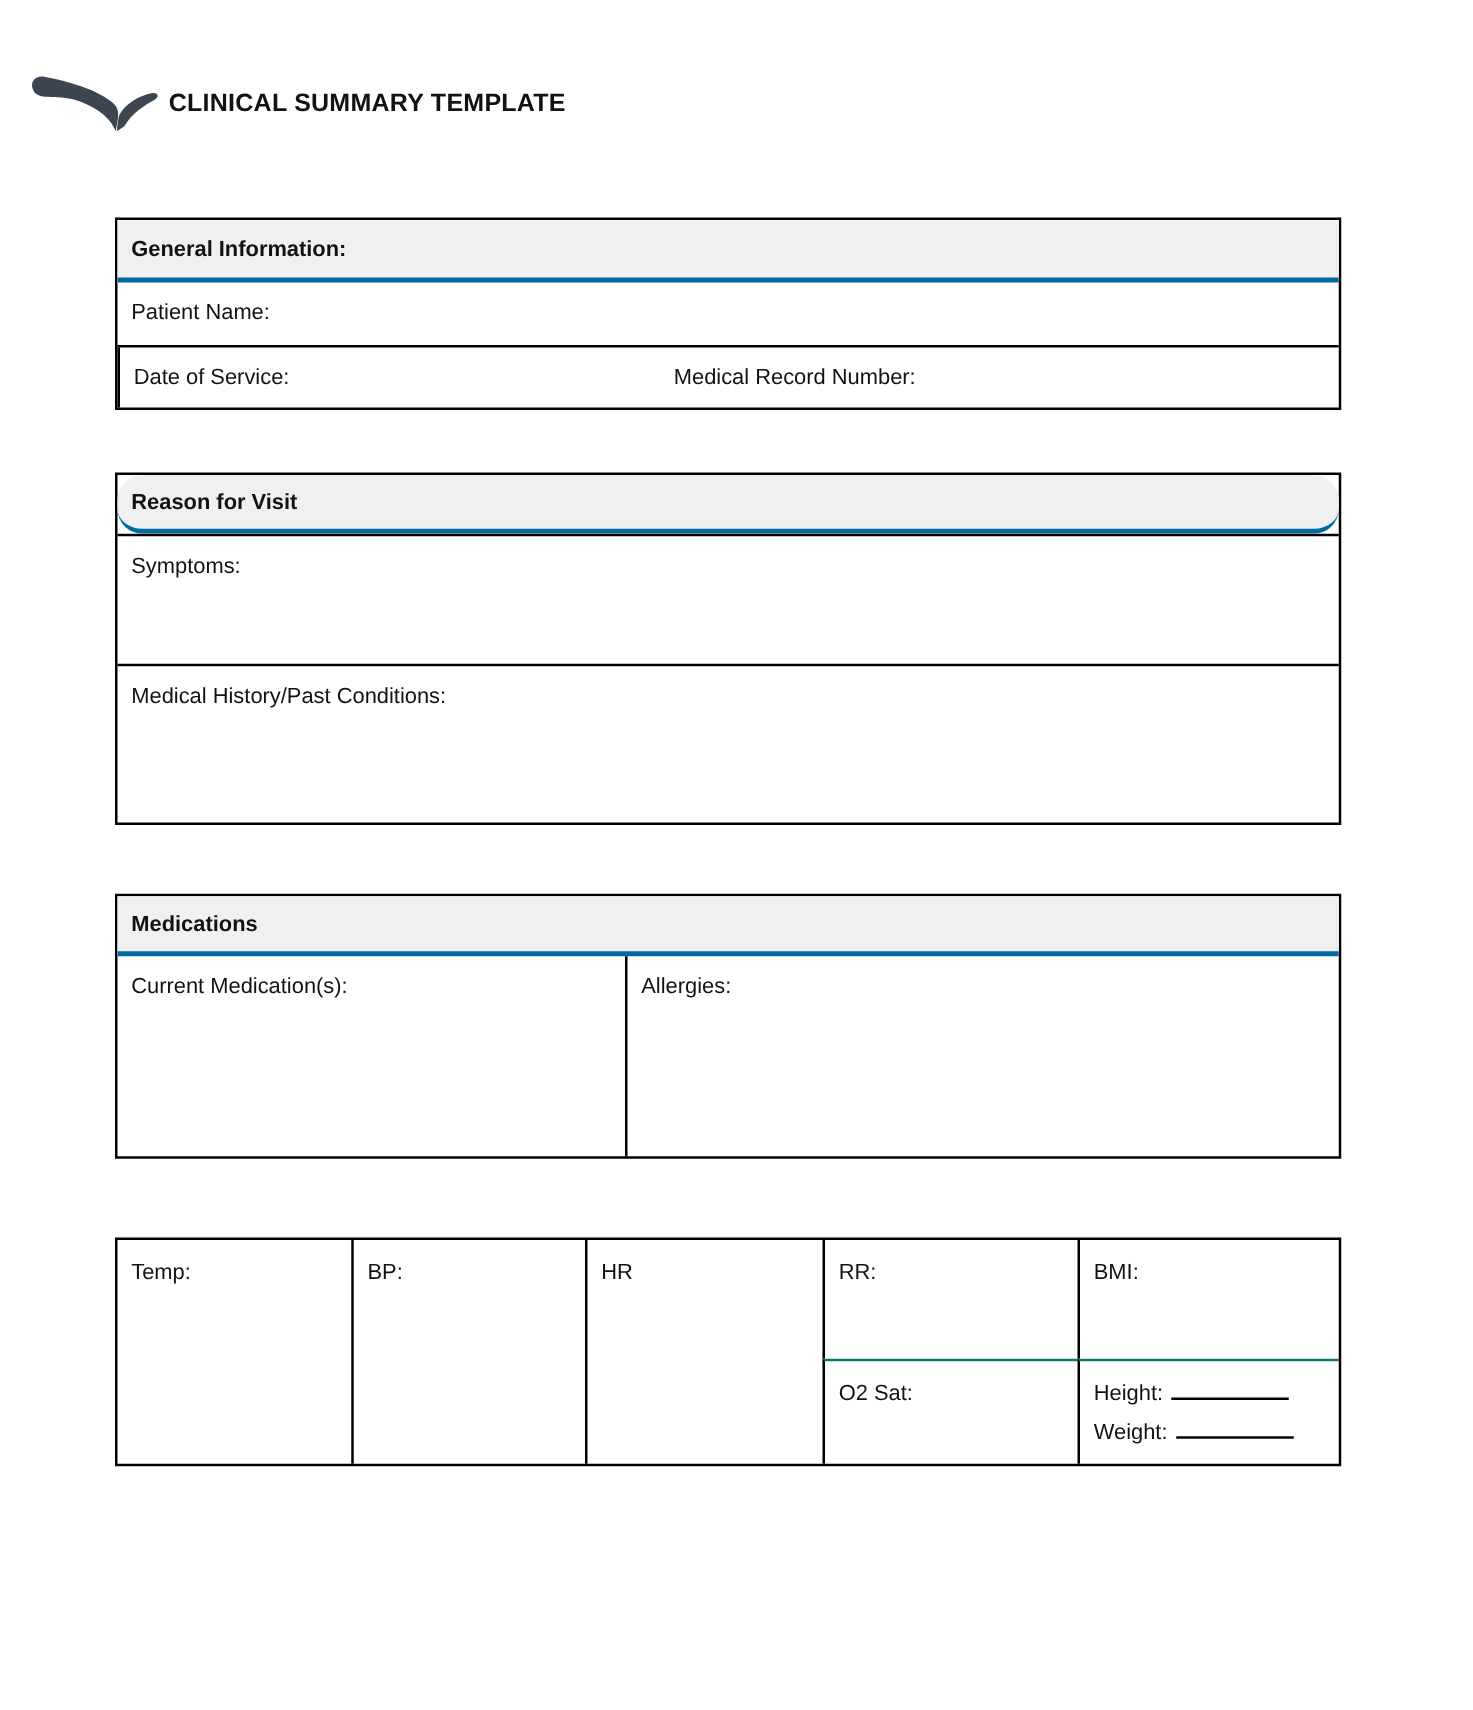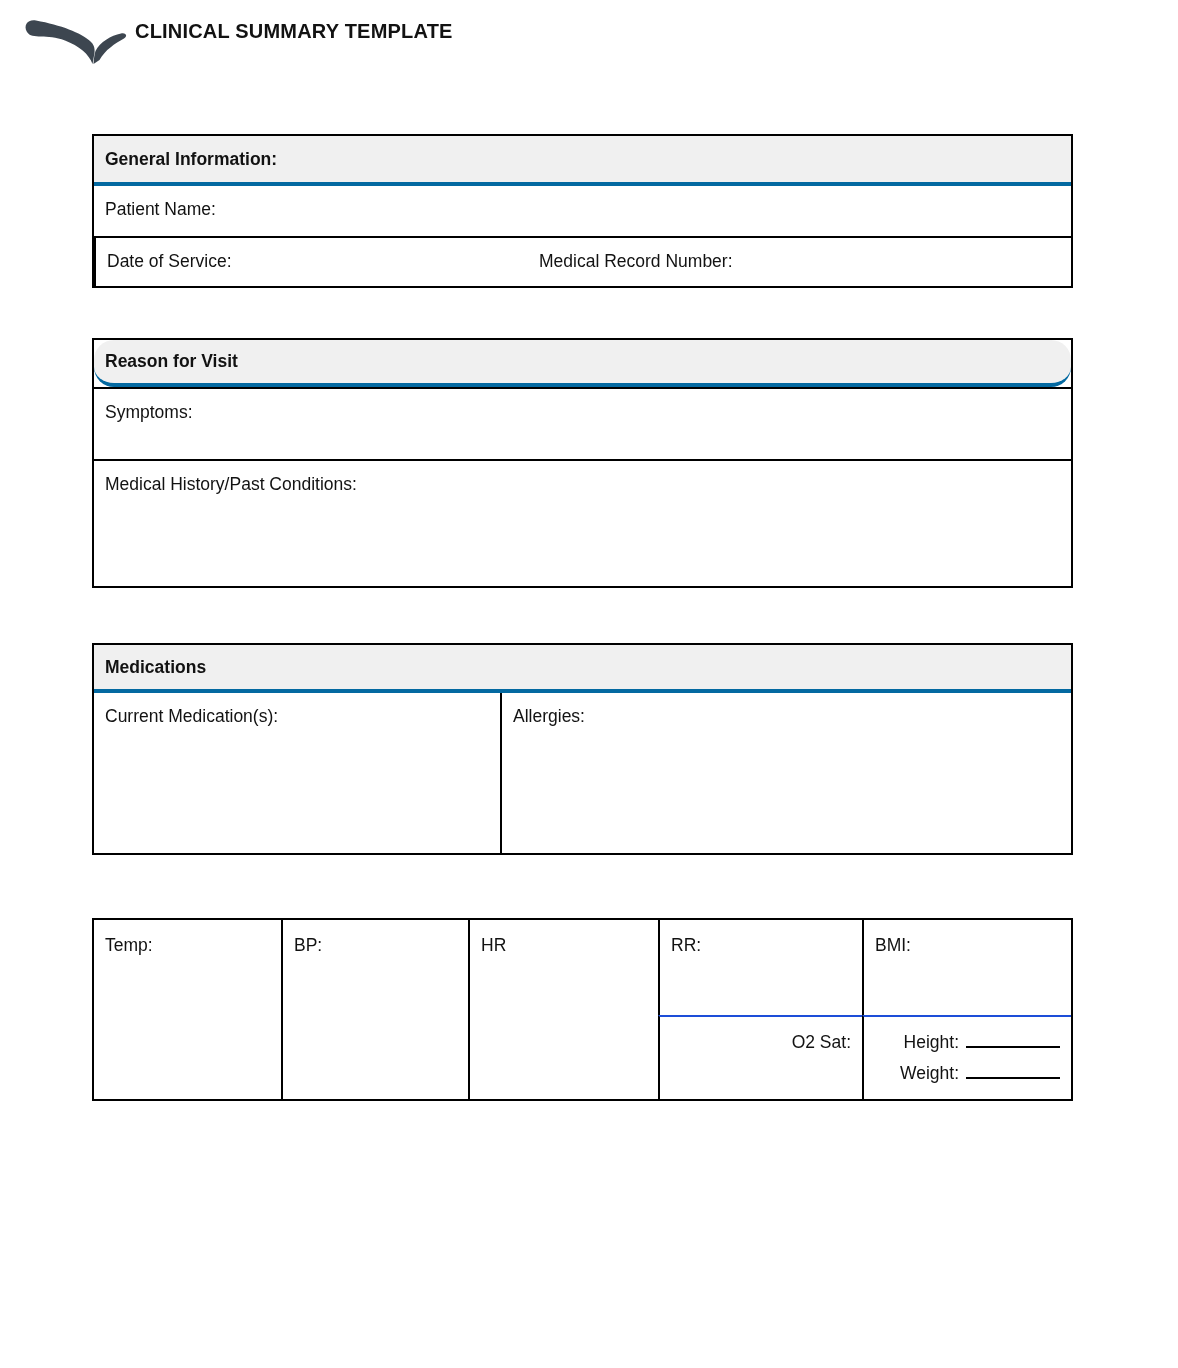--- a/index.html
+++ b/index.html
@@ -6,24 +6,25 @@
   html, body { background: #ffffff; }
   body {
     width: 1178px;
     height: 1368px;
     font-family: "Liberation Sans", "DejaVu Sans", sans-serif;
     color: #121212;
     position: relative;
   }
   .doc-header {
     display: flex;
-    align-items: flex-start;
+    align-items: center;
     padding-top: 16px;
     padding-left: 23px;
     height: 66px;
+    margin-top: 40px;
   }
   .logo {
     width: 104px;
     height: 48px;
     flex: 0 0 auto;
   }
   .doc-title {
     font-size: 20px;
     font-weight: bold;
     letter-spacing: 0.2px;
@@ -56,40 +57,40 @@
   
   .t1-header { height: 50px; }
   .t1-row1 { height: 50px; }
   .t1-row2 { height: 50px; }
   .t1-row2 .c-left { width: 543px; }
   .t1-row2 .c-right { flex: 1; }
 
   
   .t2-header { height: 47px; border-radius: 20px; }
   .t2-chief { height: 159px; }
-  .t2-symptoms { height: 72px; }
+  .t2-symptoms { height: 104px; }
   .t2-history { height: 127px; }
 
   
   .t3-header { height: 48px; }
   .t3-body { height: 160px; }
   .t3-body .c-left { width: 406px; }
   .t3-body .c-right { flex: 1; }
 
   
   .t4-header { height: 50px; }
   .t4-grid {
     display: grid;
     grid-template-columns: 187px 187px 190px 204px 209px;
     grid-template-rows: 95px 84px;
   }
   .t4-grid .cell { padding-top: 15px; }
   .g-span2 { grid-row: span 2; }
   .g-bl { border-left: 2px solid #000; }
-  .g-bt { border-top: 2px solid #1d4ed8; text-align: right; }
+  .g-bt { border-top: 2px solid #0f766e; }
   .hw-line {
     display: inline-block;
     width: 94px;
     border-bottom: 2px solid #000;
     height: 14px;
     margin-left: 7px;
   }
   .hw-row { margin-bottom: 10px; white-space: nowrap; }
 
   .spacer-a { height: 68px; }

